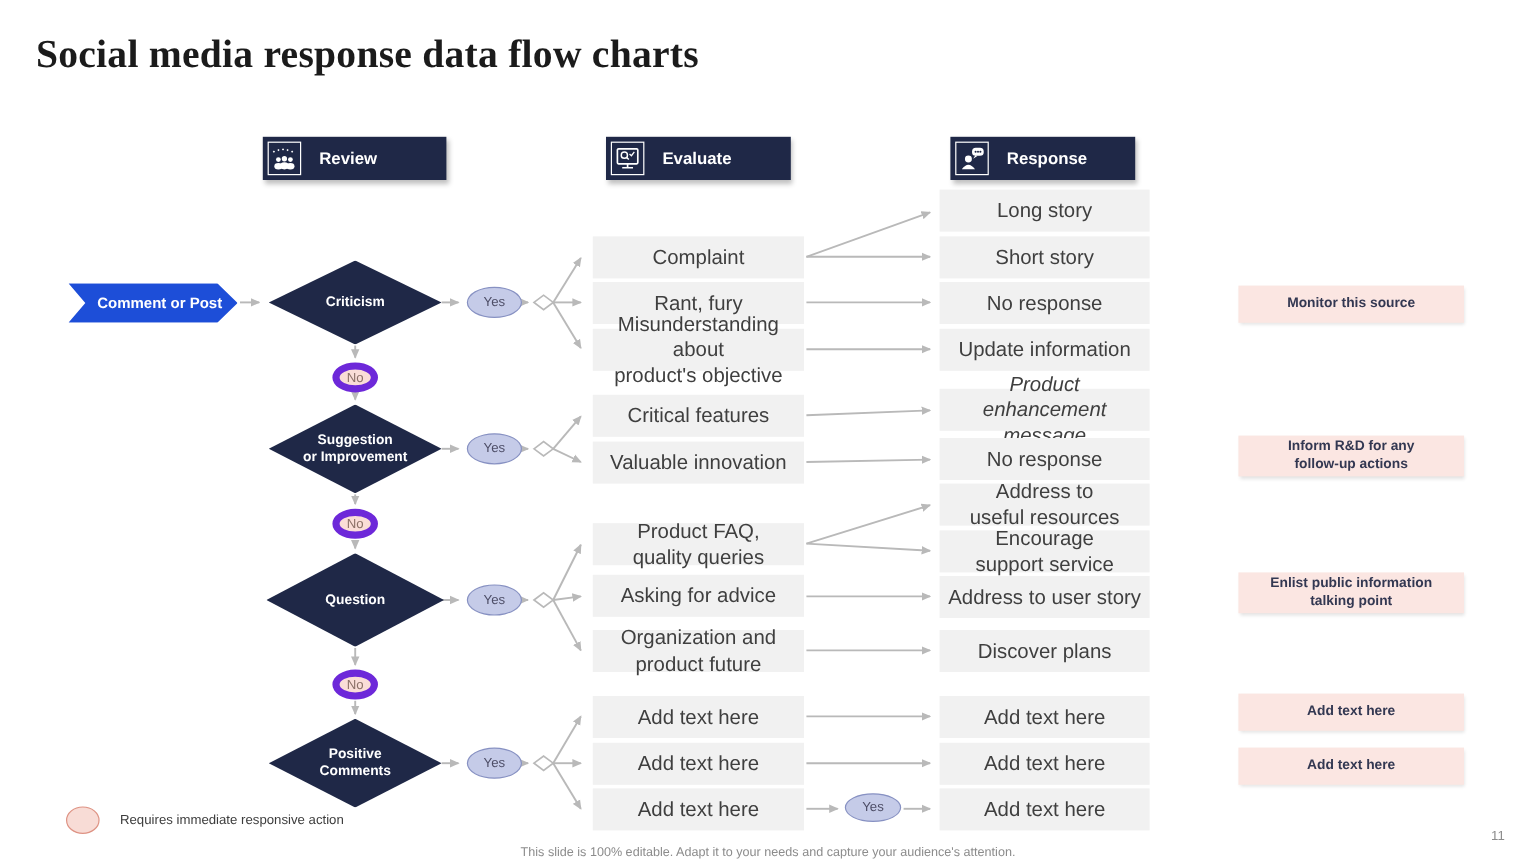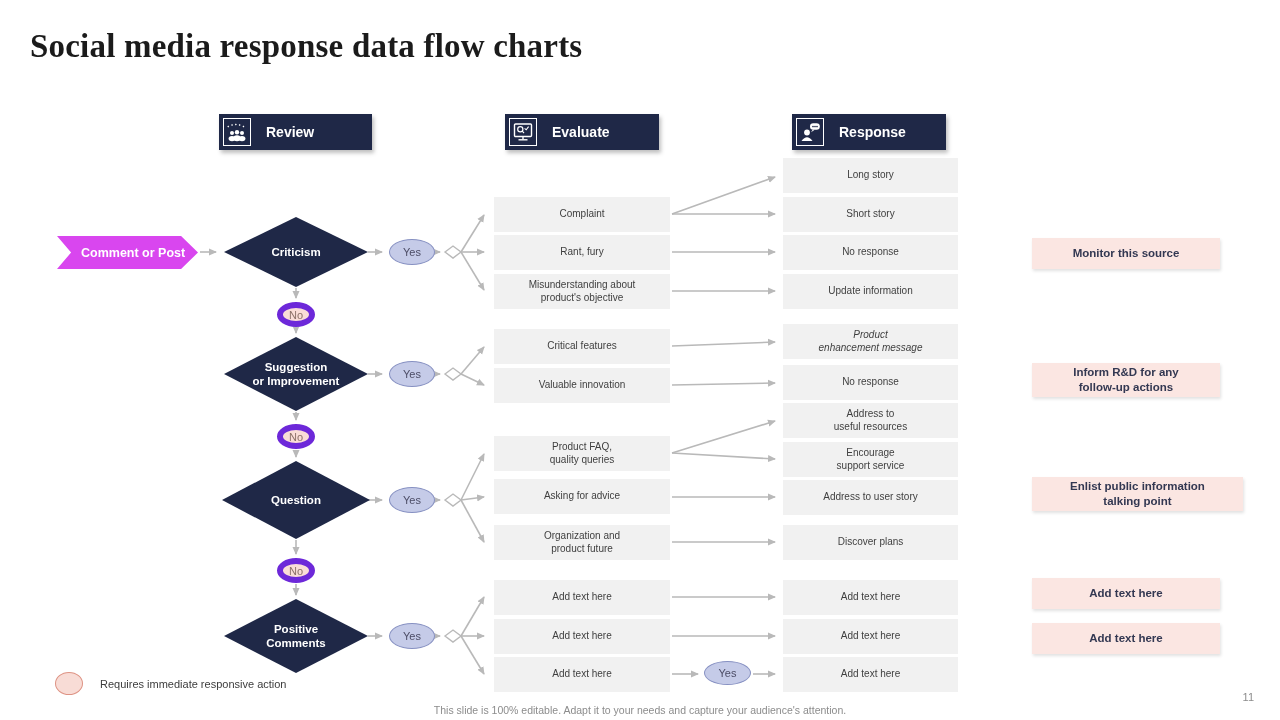--- a/index.html
+++ b/index.html
@@ -10,32 +10,32 @@
          font-size:33px;font-weight:700;color:#1b1b1b;letter-spacing:.2px;}
   .subtitle{position:absolute;left:31px;top:84px;margin:0;font-size:10.8px;color:#595959;}
   .stage{position:absolute;top:114px;height:36px;background:#1F2847;display:flex;align-items:center;
          box-shadow:2px 3px 4px rgba(0,0,0,.25);}
   .stage-icon{width:28px;height:28px;border:1.5px solid #fff;margin-left:4px;box-sizing:border-box;
               display:flex;align-items:center;justify-content:center;}
   .stage-label{color:#fff;font-weight:700;font-size:14px;margin-left:15px;}
   svg.connectors{position:absolute;left:0;top:0;width:1280px;height:720px;}
   .cl{stroke:#B9B9B9;stroke-width:1.6;fill:none;}
   .cd{fill:#fff;stroke:#B9B9B9;stroke-width:1.4;}
-  .banner{position:absolute;left:57px;top:236px;width:141px;height:33px;background:#d946ef;
+  .banner{position:absolute;left:57px;top:236px;width:141px;height:33px;background:#1d4ed8;
           clip-path:polygon(0 0,88% 0,100% 50%,88% 100%,0 100%,10% 50%);
           color:#fff;font-weight:700;font-size:12.5px;display:flex;align-items:center;
           padding-left:24px;box-sizing:border-box;}
   .diamond{position:absolute;background:#1F2847;clip-path:polygon(50% 0,100% 50%,50% 100%,0 50%);
            display:flex;align-items:center;justify-content:center;color:#fff;font-weight:700;
            font-size:11.5px;text-align:center;white-space:pre-line;line-height:1.25;}
   .ellipse{position:absolute;border-radius:50%;display:flex;align-items:center;justify-content:center;
            font-size:11px;box-sizing:border-box;}
   .yes{background:#C5CBE8;border:1px solid #8791C2;color:#4D4D66;}
   .no{background:#FADDD7;border:6px solid #6d28d9;color:#8C7168;}
-  .gbox{position:absolute;background:#F1F1F1;color:#3F3F3F;font-size:10px;display:flex;align-items:center;
+  .gbox{position:absolute;background:#F1F1F1;color:#3F3F3F;font-size:17px;display:flex;align-items:center;
         justify-content:center;text-align:center;white-space:pre-line;line-height:1.25;}
   .pbox{position:absolute;background:#FBE6E2;color:#333852;font-size:11.5px;font-weight:700;display:flex;
         align-items:center;justify-content:center;text-align:center;white-space:pre-line;line-height:1.3;
         box-shadow:1px 2px 3px rgba(0,0,0,.12);}
   .legend{position:absolute;left:55px;top:672px;display:flex;align-items:center;}
   .legend-ellipse{width:28px;height:23px;border-radius:50%;background:#F8DCD6;border:1.5px solid #DE9384;box-sizing:border-box;}
   .legend-label{margin-left:17px;font-size:11px;color:#3C3C3C;}
   .footer{position:absolute;left:0;right:0;top:704px;text-align:center;font-size:10.5px;color:#8C8C8C;}
   .pagenum{position:absolute;right:26px;top:691px;font-size:11px;color:#8C8C8C;}
 </style>
@@ -209,17 +209,17 @@
     <div class="gbox" style="left: 783px; top: 442px; width: 175px; height: 35px;">Encourage
 support service</div>
     <div class="gbox" style="left: 783px; top: 480px; width: 175px; height: 35px;">Address to user story</div>
     <div class="gbox" style="left: 783px; top: 525px; width: 175px; height: 35px;">Discover plans</div>
     <div class="gbox" style="left: 783px; top: 580px; width: 175px; height: 35px;">Add text here</div>
     <div class="gbox" style="left: 783px; top: 619px; width: 175px; height: 35px;">Add text here</div>
     <div class="gbox" style="left: 783px; top: 657px; width: 175px; height: 35px;">Add text here</div>
     <div class="pbox" style="left: 1032px; top: 238px; width: 188px; height: 31px;">Monitor this source</div>
     <div class="pbox" style="left: 1032px; top: 363px; width: 188px; height: 34px;">Inform R&amp;D for any
 follow-up actions</div>
-    <div class="pbox" style="left: 1032px; top: 477px; width: 211px; height: 34px;">Enlist public information
+    <div class="pbox" style="left: 1032px; top: 477px; width: 188px; height: 34px;">Enlist public information
 talking point</div>
     <div class="pbox" style="left: 1032px; top: 578px; width: 188px; height: 31px;">Add text here</div>
     <div class="pbox" style="left: 1032px; top: 623px; width: 188px; height: 31px;">Add text here</div>
   </div>
 
 </body></html>

